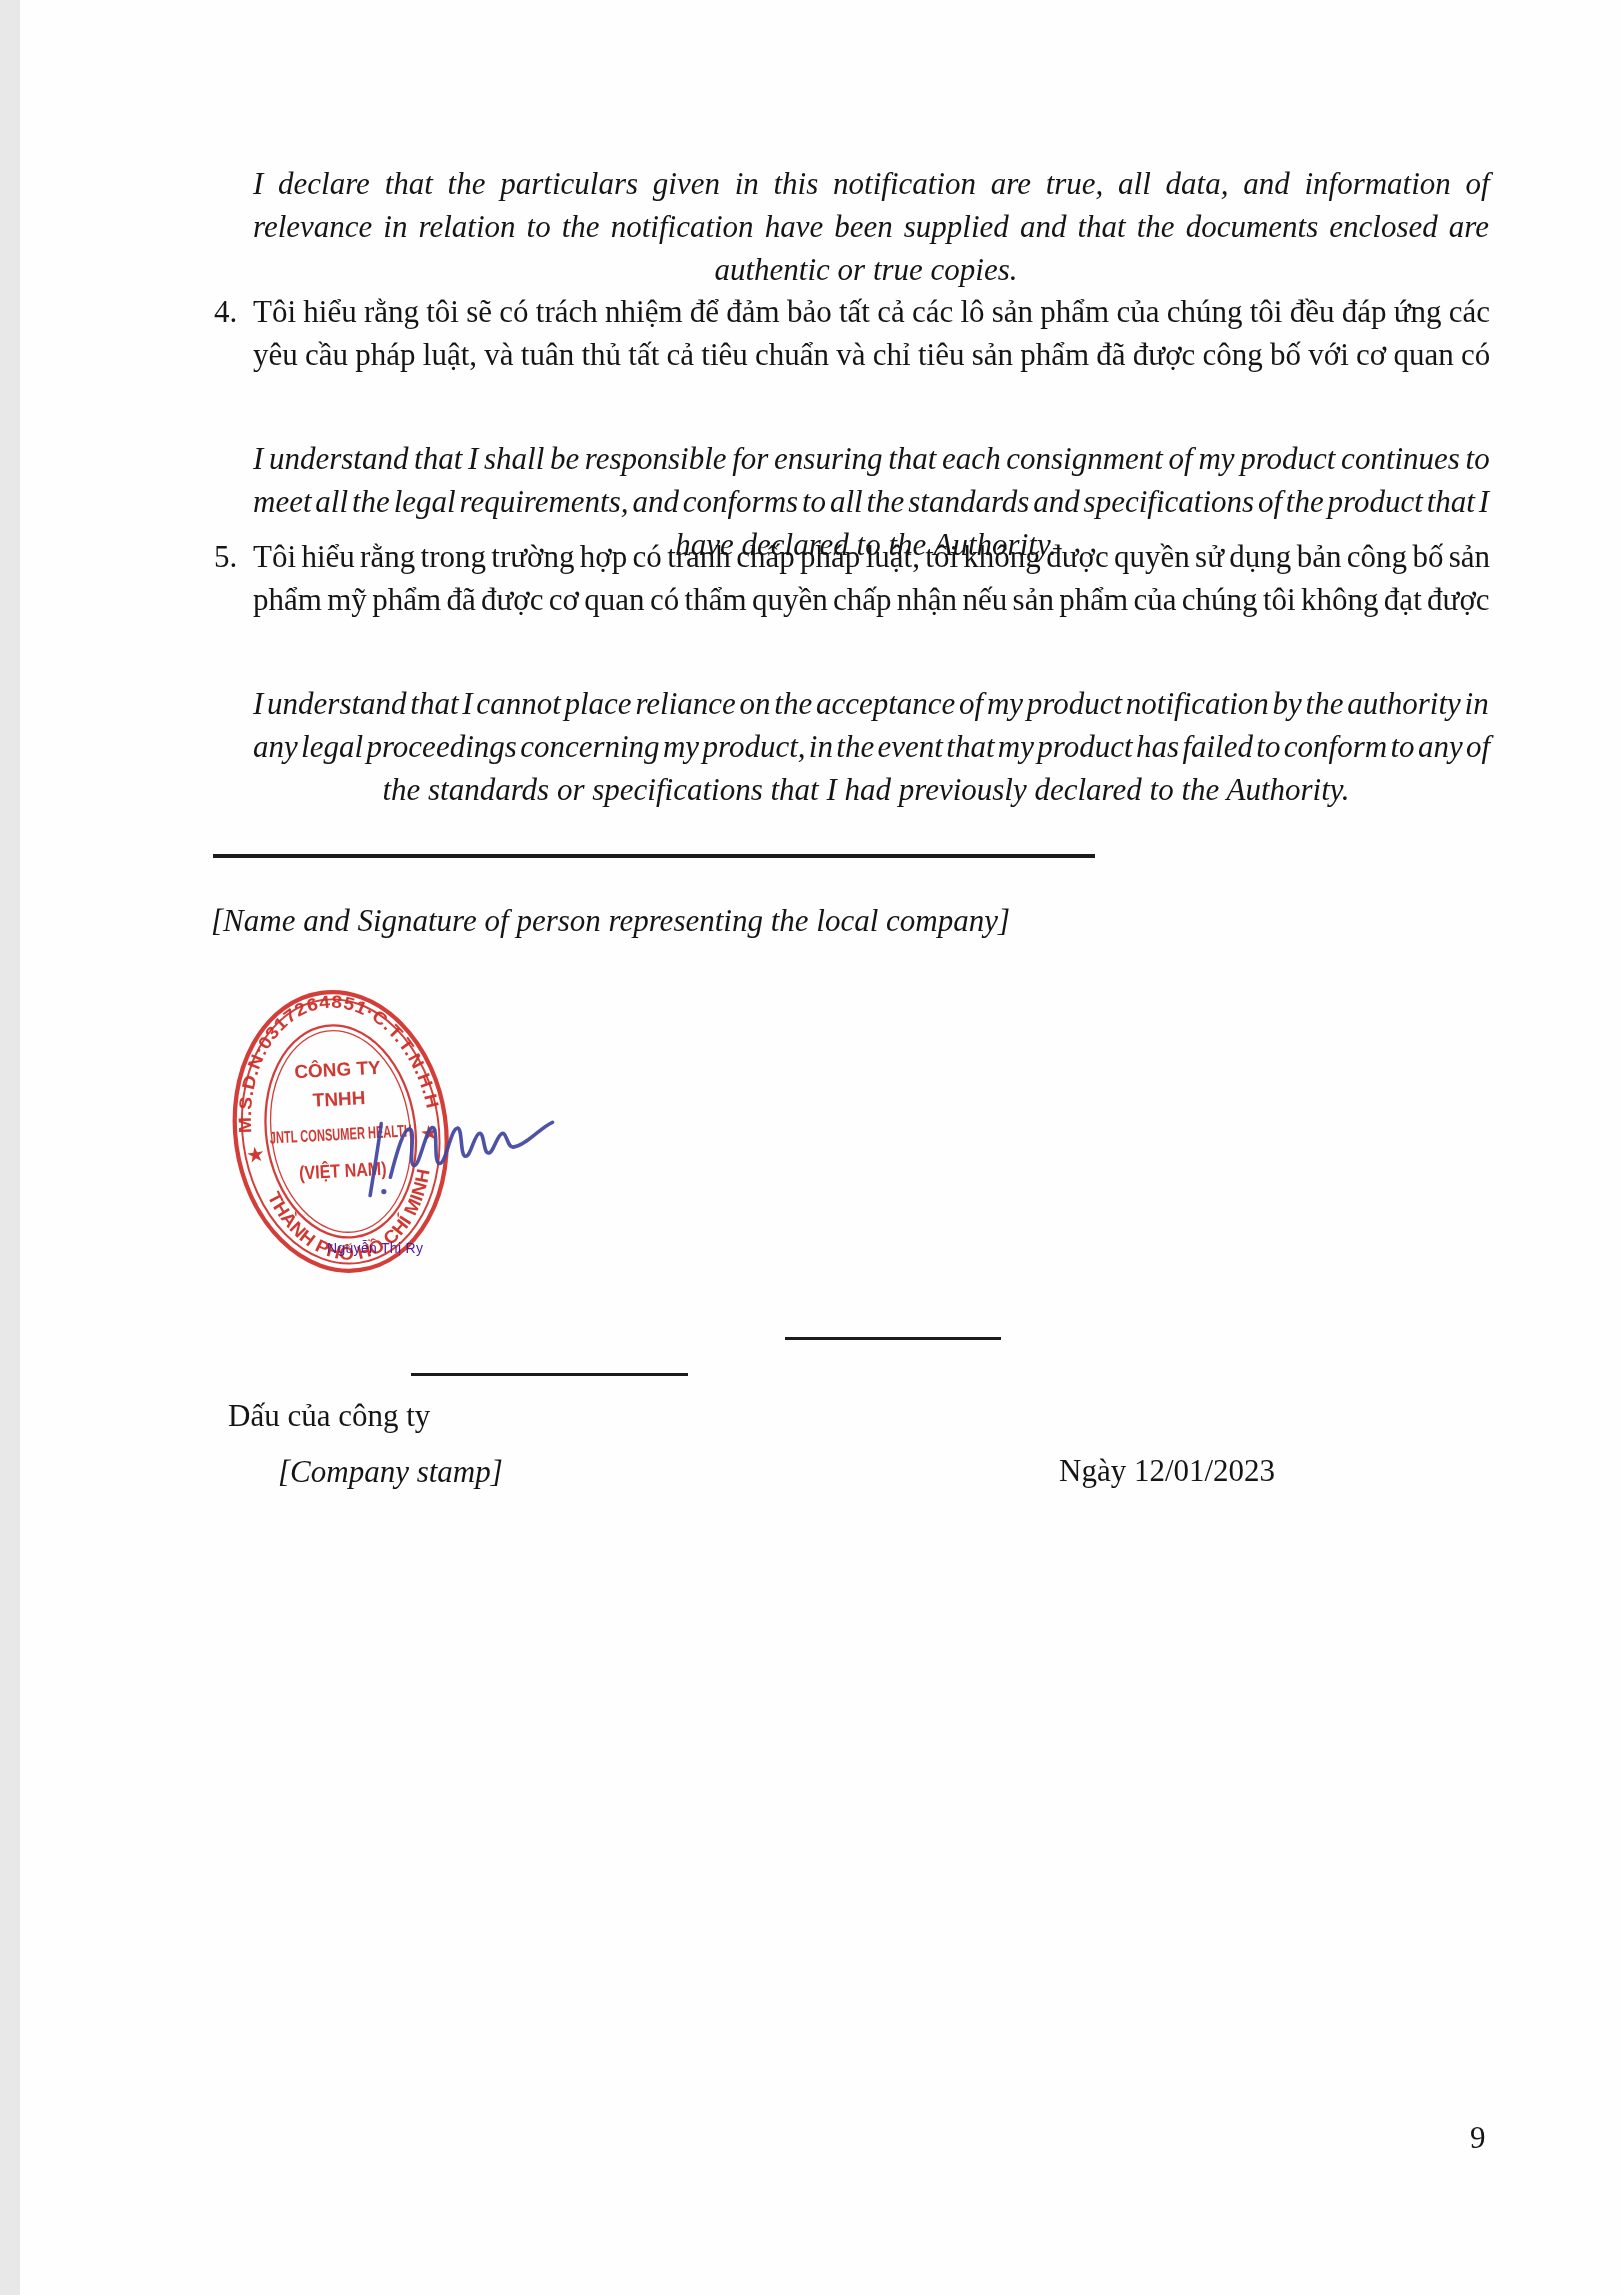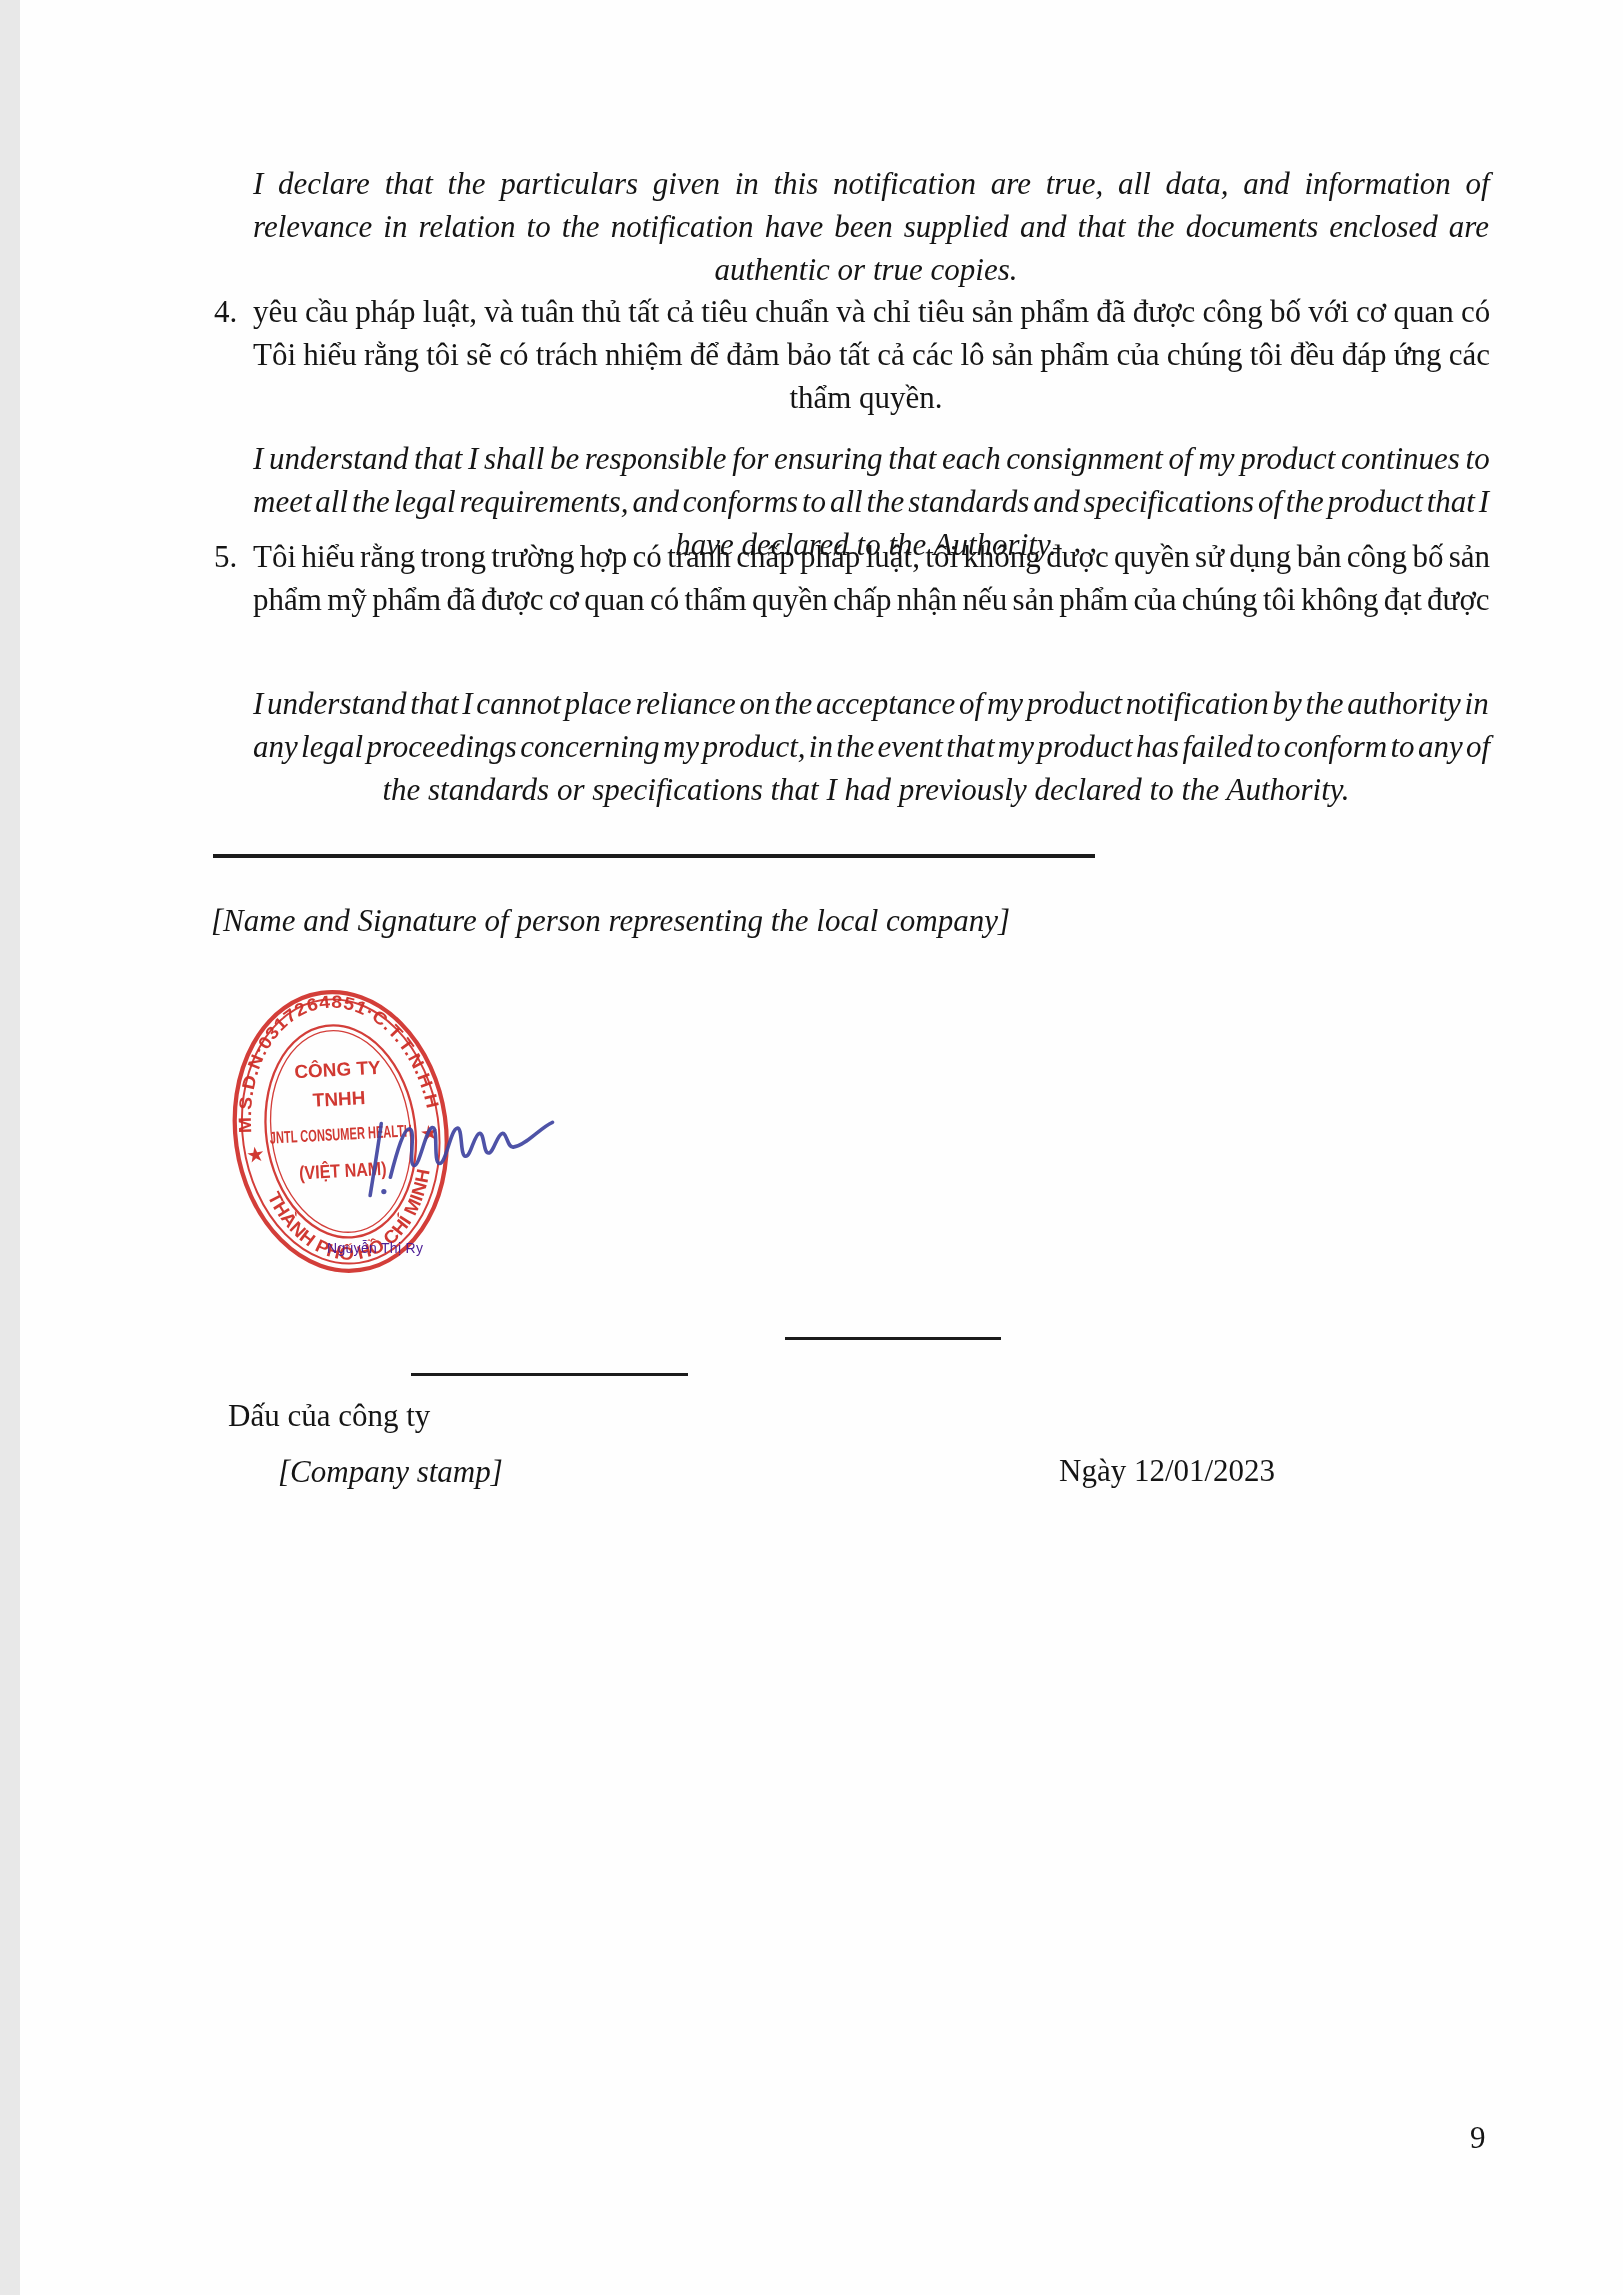--- a/index.html
+++ b/index.html
@@ -34,23 +34,22 @@
 <div id="page">
 
   <div class="abs body-block italic" style="top:162px">
     <div class="jline"><span style="word-spacing: 7px;">I declare that the particulars given in this notification are true, all data, and information of</span></div>
     <div class="jline"><span style="word-spacing: 3.3px;">relevance in relation to the notification have been supplied and that the documents enclosed are</span></div>
     <div class="lline">authentic or true copies.</div>
   </div>
 
   <div class="abs item-num" style="top:290px">4.</div>
   <div class="abs body-block" style="top:290px">
+    <div class="jline"><span style="word-spacing: -0.5px;">Tôi hiểu rằng tôi sẽ có trách nhiệm để đảm bảo tất cả các lô sản phẩm của chúng tôi đều đáp ứng các</span></div>
     <div class="jline"><span style="word-spacing: -0.5px;">yêu cầu pháp luật, và tuân thủ tất cả tiêu chuẩn và chỉ tiêu sản phẩm đã được công bố với cơ quan có</span></div>
-    <div class="jline"><span style="word-spacing: -0.5px;">Tôi hiểu rằng tôi sẽ có trách nhiệm để đảm bảo tất cả các lô sản phẩm của chúng tôi đều đáp ứng các</span></div>
-    <div class="lline">thẩm quyền.</div>
   </div>
   <div class="abs body-block italic" style="top:437px">
     <div class="jline"><span style="word-spacing: -2.1px;">I understand that I shall be responsible for ensuring that each consignment of my product continues to</span></div>
     <div class="jline"><span style="word-spacing: -3.9px;">meet all the legal requirements, and conforms to all the standards and specifications of the product that I</span></div>
     <div class="lline">have declared to the Authority.</div>
   </div>
 
   <div class="abs item-num" style="top:535px">5.</div>
   <div class="abs body-block" style="top:535px">
     <div class="jline"><span style="word-spacing: -2.4px;">Tôi hiểu rằng trong trường hợp có tranh chấp pháp luật, tôi không được quyền sử dụng bản công bố sản</span></div>

